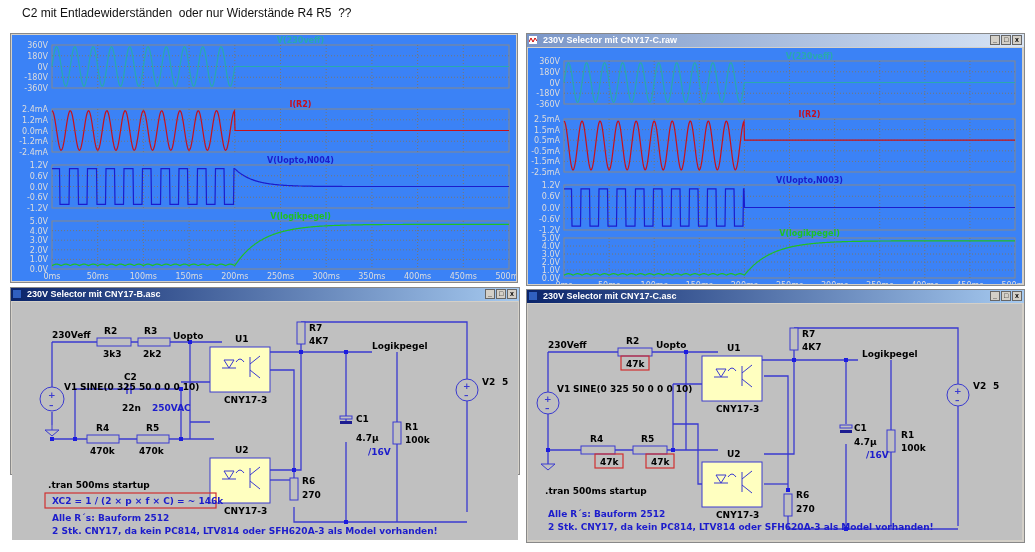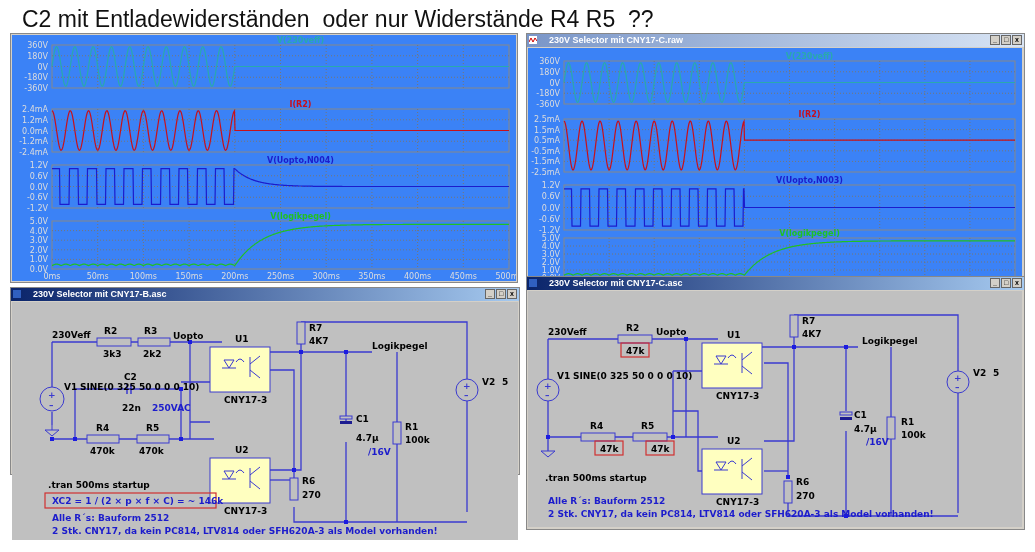--- a/index.html
+++ b/index.html
@@ -1,19 +1,19 @@
 <!DOCTYPE html>
 <html><head>
 <meta charset="utf-8">
 <style>
   * { box-sizing: border-box; margin: 0; padding: 0; }
   body { width: 1035px; height: 552px; background: #ffffff; position: relative; overflow: hidden; font-family: "Liberation Sans", sans-serif; }
-  .title { position: absolute; left: 22px; top: 6px; font-size: 23px; color: #111; white-space: pre; }
+  .title { position: absolute; left: 22px; top: 6px; font-size: 12px; color: #111; white-space: pre; }
   .win { position: absolute; border: 1px solid #888; background: #d4d0c8; }
-  .titlebar { height: 13px; font-size: 9px; font-weight: bold; color: #fff; padding-left: 22px; line-height: 13px; white-space: nowrap;
+  .titlebar { height: 13px; font-size: 9px; font-weight: bold; color: #fff; padding-left: 16px; line-height: 13px; white-space: nowrap;
               background: linear-gradient(to right, #0a246a, #a6caf0); position: relative; }
   .titlebar.inactive { background: linear-gradient(to right, #7a96c8, #d8e4f4); }
   .titlebar .ico { position: absolute; left: 2px; top: 2px; width: 8px; height: 8px; }
   .winbtns { position: absolute; right: 2px; top: 1px; display: flex; gap: 1px; }
   .winbtns span { width: 10px; height: 10px; background: #d4d0c8; border: 1px solid #666; font-size: 7px; color: #000; line-height: 8px; text-align: center; font-weight: bold; }
   .plot { position: absolute; background: #3b82f6; }
   .schem { position: absolute; background: #c0c0c0; }
   svg text { font-family: "DejaVu Sans", sans-serif; }
 </style>
 </head>
@@ -363,21 +363,21 @@
       <text x="290" y="196">270</text>
       <text x="36" y="186">.tran 500ms startup</text>
       <rect x="33" y="191" width="171" height="15" fill="none" stroke="#d03030" stroke-width="1.2"></rect>
       <text x="40" y="202" fill="#1c1ccc">XC2 = 1 / (2 × p × f × C)  = ~ 146k</text>
       <text x="40" y="219" fill="#1c1ccc">Alle R´s:  Bauform 2512</text>
       <text x="40" y="232" fill="#1c1ccc">2 Stk. CNY17, da kein PC814, LTV814 oder SFH620A-3 als Model vorhanden!</text>
     </svg>
   </div>
 </div>
 
-<div class="win" style="left:526px; top:276px; width:499px; height:254px;">
+<div class="win" style="left:526px; top:289px; width:499px; height:254px;">
   <div class="titlebar">
     <svg class="ico" viewBox="0 0 8 8">
         <rect width="8" height="8" fill="#3060c0"></rect>
       </svg>
     <span>230V Selector mit CNY17-C.asc</span>
     <div class="winbtns">
       <span>_</span>
       <span>□</span>
       <span>x</span>
     </div>

